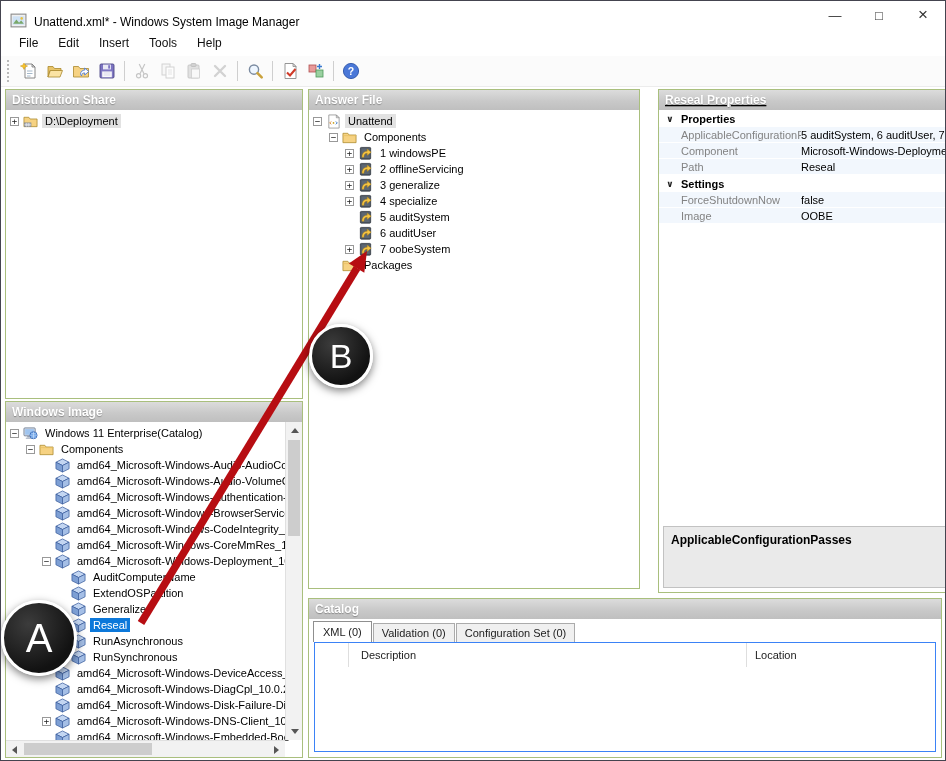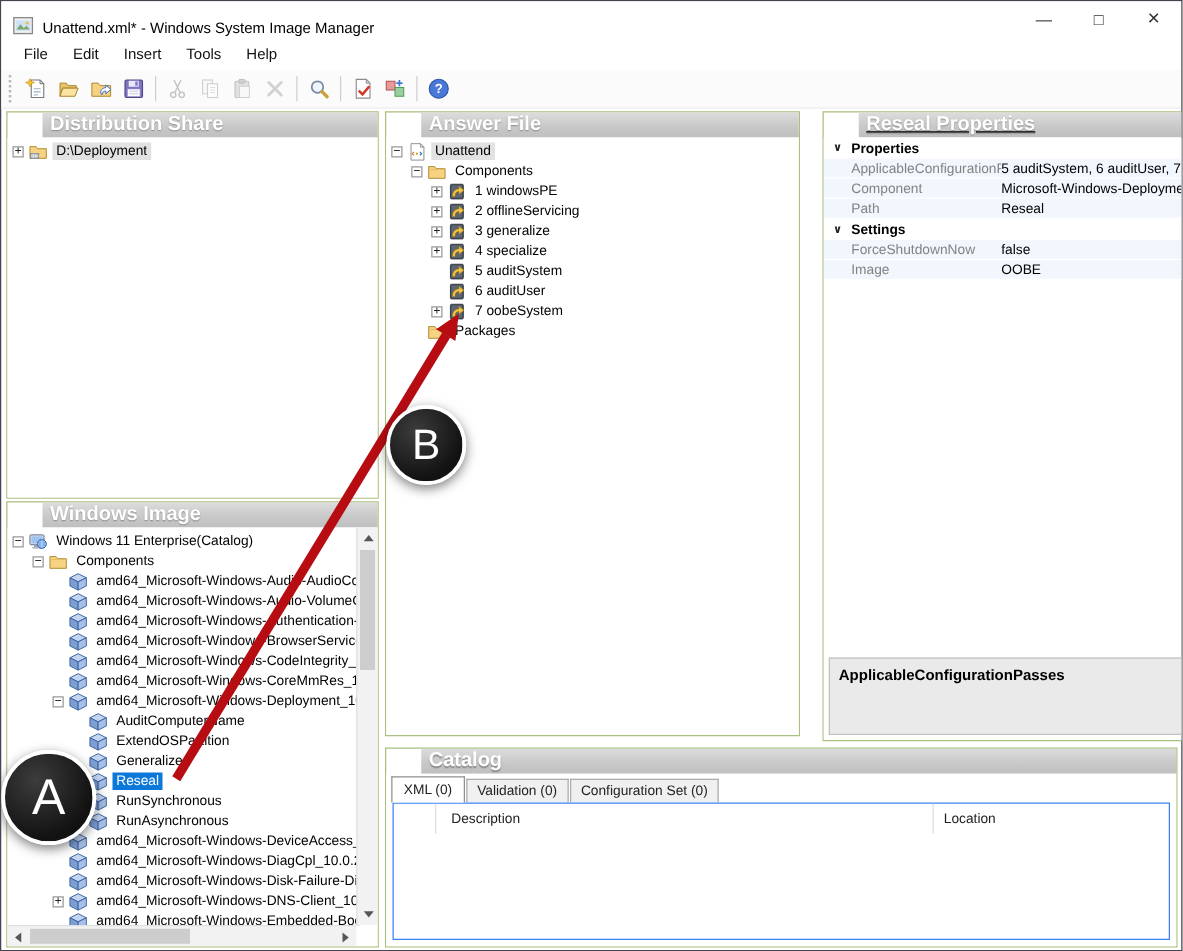--- a/index.html
+++ b/index.html
@@ -21,22 +21,22 @@
   .toolbar{height:31px;display:flex;align-items:center;padding-left:4px;background:#fbfbfb;
     border-bottom:1px solid #ececec;}
   .tb-grip{width:5px;height:22px;border-left:2px dotted #b9b9b9;margin:0 4px 0 2px;}
   .tb-btn{width:24px;height:24px;display:flex;align-items:center;justify-content:center;margin:0 1px;}
   .tb-btn svg{width:18px;height:18px;}
   .tb-btn.disabled{opacity:.55;filter:grayscale(1);}
   .tb-sep{width:1px;height:20px;background:#cfcfcf;margin:0 4px;}
   
   .panel{position:absolute;border:1px solid #a9bf7d;background:#fff;}
   .panel-header{height:20px;background:linear-gradient(180deg,#dcdcdc 0%,#c9c9c9 55%,#bfbfbf 100%);
-    color:#fff;font-weight:bold;font-size:16px;line-height:20px;padding:0 6px;
-    text-shadow:0 1px 1px rgba(90,90,90,.55);margin-left:28px;}
+    color:#fff;font-weight:bold;font-size:12px;line-height:20px;padding:0 6px;
+    text-shadow:0 1px 1px rgba(90,90,90,.55);}
   .panel-content{position:absolute;left:0;right:0;top:20px;bottom:0;overflow:hidden;background:#fff;}
   
   .tree{padding-top:3px;}
   .tree-row{height:16px;display:flex;align-items:center;font-size:11px;white-space:nowrap;color:#000;}
   .expander{flex:0 0 auto;width:9px;height:9px;border:1px solid #999;background:#fff;margin-right:4px;
     font-size:9px;line-height:7px;text-align:center;color:#222;font-family:"DejaVu Sans Mono",monospace;}
   .spacer{flex:0 0 auto;width:13px;height:1px;}
   .tree-icon{flex:0 0 auto;width:15px;height:15px;margin-right:4px;}
   .tree-icon svg{width:15px;height:15px;display:block;}
   .tree-label{padding:1px 3px;}
@@ -371,32 +371,32 @@
           </div>
           <div class="tree-row" style="padding-left: 52px;">
             <span class="expander">+</span>
             <span class="tree-icon">
               <svg viewBox="0 0 16 16">
                 <path d="M8 1 15 4.5 8 8 1 4.5z" fill="#c3d6f2" stroke="#3b5e9e" stroke-width="0.8"></path>
                 <path d="M1 4.5 8 8v7L1 11.5z" fill="#7d9fd4" stroke="#3b5e9e" stroke-width="0.8"></path>
                 <path d="M15 4.5 8 8v7l7-3.5z" fill="#a5bfe6" stroke="#3b5e9e" stroke-width="0.8"></path>
               </svg>
             </span>
+            <span class="tree-label">RunAsynchronous</span>
+          </div>
+          <div class="tree-row" style="padding-left: 52px;">
+            <span class="expander">+</span>
+            <span class="tree-icon">
+              <svg viewBox="0 0 16 16">
+                <path d="M8 1 15 4.5 8 8 1 4.5z" fill="#c3d6f2" stroke="#3b5e9e" stroke-width="0.8"></path>
+                <path d="M1 4.5 8 8v7L1 11.5z" fill="#7d9fd4" stroke="#3b5e9e" stroke-width="0.8"></path>
+                <path d="M15 4.5 8 8v7l7-3.5z" fill="#a5bfe6" stroke="#3b5e9e" stroke-width="0.8"></path>
+              </svg>
+            </span>
             <span class="tree-label">RunSynchronous</span>
-          </div>
-          <div class="tree-row" style="padding-left: 52px;">
-            <span class="expander">+</span>
-            <span class="tree-icon">
-              <svg viewBox="0 0 16 16">
-                <path d="M8 1 15 4.5 8 8 1 4.5z" fill="#c3d6f2" stroke="#3b5e9e" stroke-width="0.8"></path>
-                <path d="M1 4.5 8 8v7L1 11.5z" fill="#7d9fd4" stroke="#3b5e9e" stroke-width="0.8"></path>
-                <path d="M15 4.5 8 8v7l7-3.5z" fill="#a5bfe6" stroke="#3b5e9e" stroke-width="0.8"></path>
-              </svg>
-            </span>
-            <span class="tree-label">RunAsynchronous</span>
           </div>
           <div class="tree-row" style="padding-left: 36px;">
             <span class="spacer"></span>
             <span class="tree-icon">
               <svg viewBox="0 0 16 16">
                 <path d="M8 1 15 4.5 8 8 1 4.5z" fill="#c3d6f2" stroke="#3b5e9e" stroke-width="0.8"></path>
                 <path d="M1 4.5 8 8v7L1 11.5z" fill="#7d9fd4" stroke="#3b5e9e" stroke-width="0.8"></path>
                 <path d="M15 4.5 8 8v7l7-3.5z" fill="#a5bfe6" stroke="#3b5e9e" stroke-width="0.8"></path>
               </svg>
             </span>

